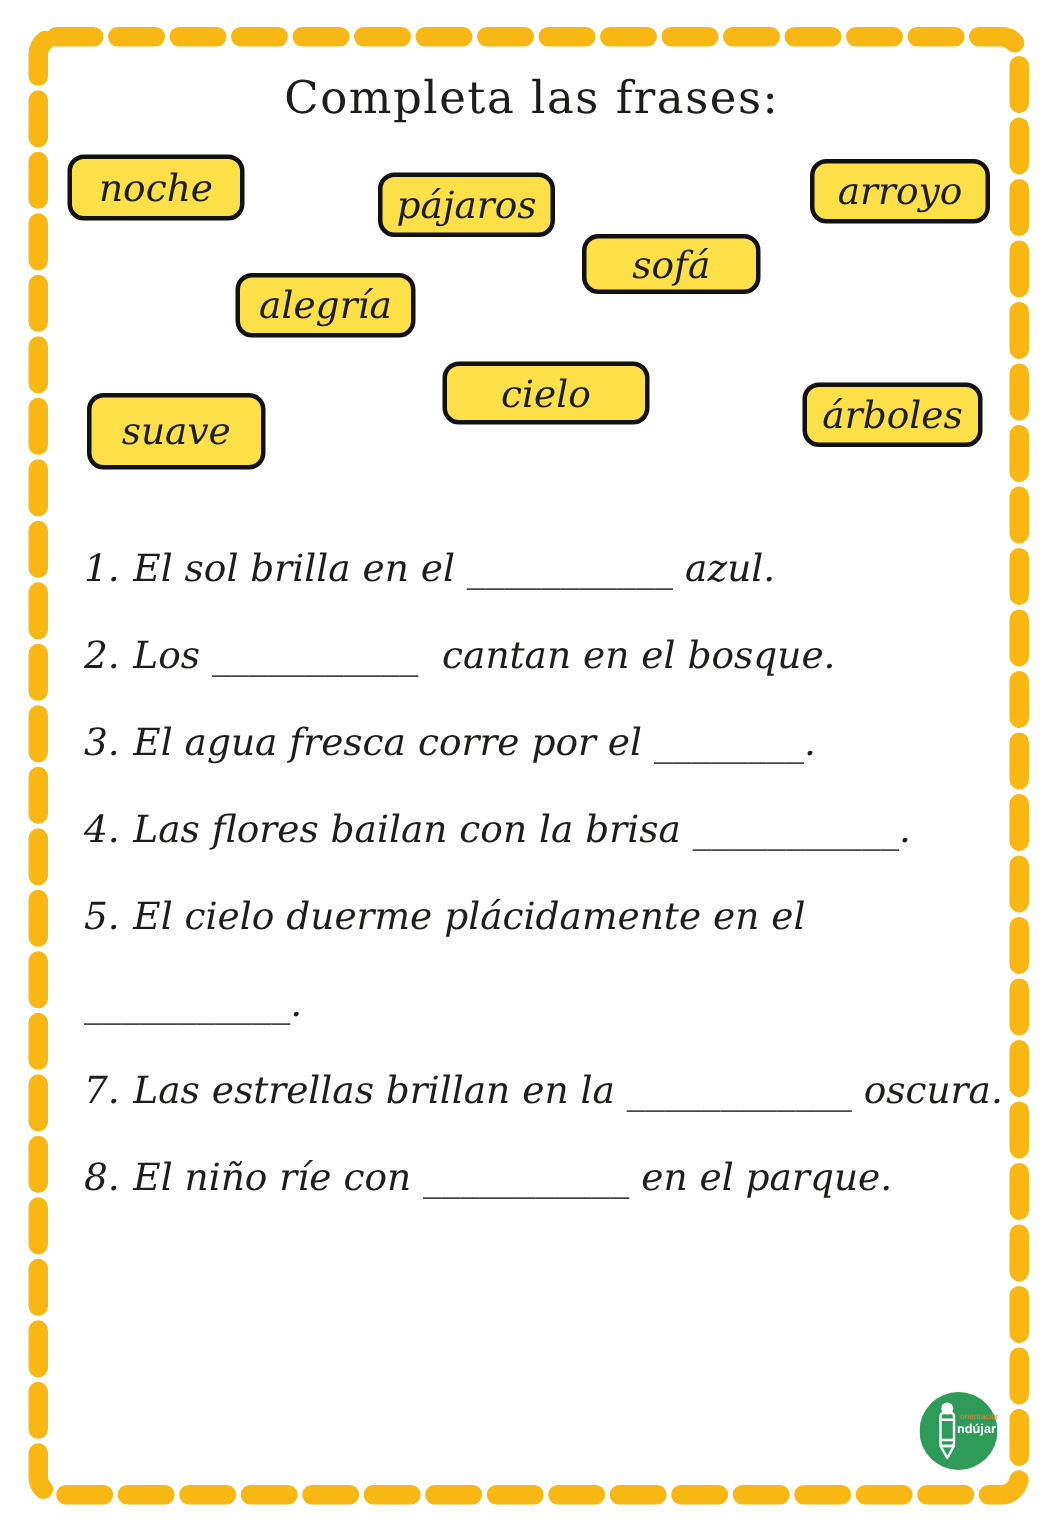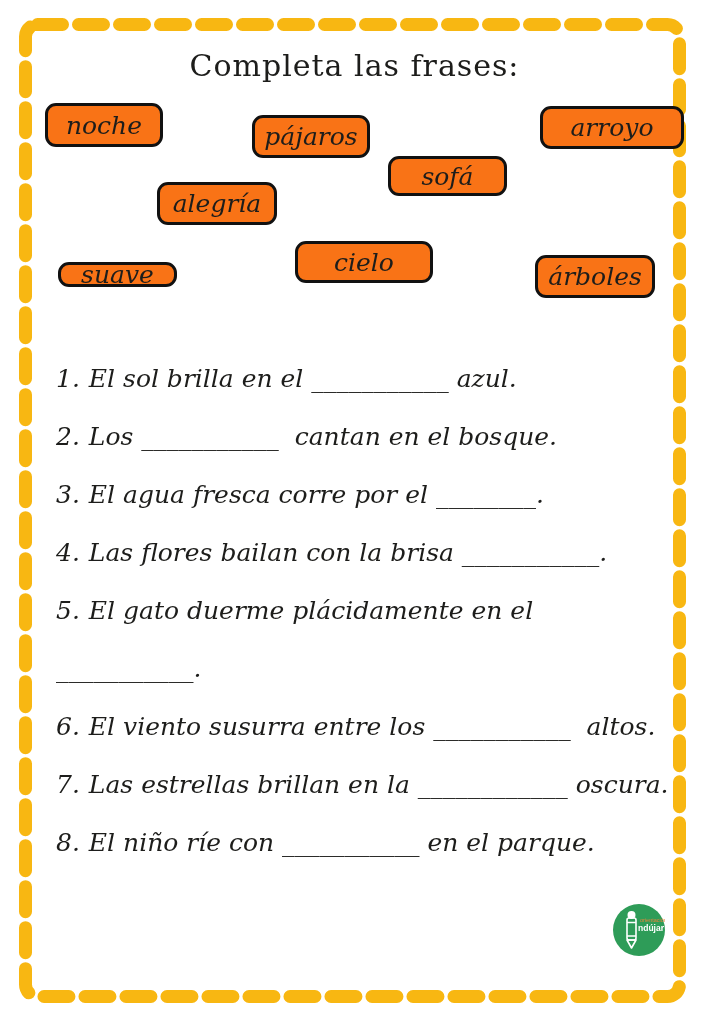--- a/index.html
+++ b/index.html
@@ -24,49 +24,49 @@
     left: 0; top: 48px;
     width: 709px;
     text-align: center;
     font-size: 30px;
     letter-spacing: 1px;
   }
   .word-box {
     position: absolute;
     border: 3px solid #111111;
     border-radius: 11px;
-    background: #f97316;
+    background: #fde047;
     display: flex;
     align-items: center;
     justify-content: center;
     font-size: 25px;
     font-style: italic;
   }
   .wb-noche   { left: 45px;  top: 103px; width: 118px; height: 44px; }
   .wb-pajaros { left: 252px; top: 115px; width: 118px; height: 43px; }
-  .wb-arroyo  { left: 540px; top: 106px; width: 144px; height: 43px; }
+  .wb-arroyo  { left: 540px; top: 106px; width: 120px; height: 43px; }
   .wb-sofa    { left: 388px; top: 156px; width: 119px; height: 40px; align-items: center; }
   .wb-alegria { left: 157px; top: 182px; width: 120px; height: 43px; text-align: center; }
   .wb-cielo   { left: 295px; top: 241px; width: 138px; height: 42px; }
-  .wb-suave   { left: 58px;  top: 262px; width: 119px; height: 25px; }
+  .wb-suave   { left: 58px;  top: 262px; width: 119px; height: 51px; }
   .wb-arboles { left: 535px; top: 255px; width: 120px; height: 43px; }
   .sentences {
     position: absolute;
     left: 56px; top: 350px;
     width: 628px;
     list-style: none;
     font-size: 25px;
     font-style: italic;
     line-height: 58px;
   }
   .sentence-num { margin-right: 9px; }
   .sentence-text { white-space: pre-wrap; }
   .logo {
     position: absolute;
-    left: 613px; top: 904px;
+    left: 613px; top: 928px;
     width: 52px; height: 52px;
   }
   .logo svg { display: block; }
 </style>
 </head>
 <body>
 
 <div class="page">
 
   <svg class="border-svg" viewBox="0 0 709 1024" xmlns="http://www.w3.org/2000/svg">
@@ -107,25 +107,22 @@
     <li>
       <span class="sentence-num">2.</span><span class="sentence-text">Los ___________  cantan en el bosque.</span>
     </li>
     <li>
       <span class="sentence-num">3.</span><span class="sentence-text">El agua fresca corre por el ________.</span>
     </li>
     <li>
       <span class="sentence-num">4.</span><span class="sentence-text">Las flores bailan con la brisa ___________.</span>
     </li>
     <li>
-      <span class="sentence-num">5.</span><span class="sentence-text">El gato duerme plácidamente en el
+      <span class="sentence-num">5.</span><span class="sentence-text">El cielo duerme plácidamente en el
 ___________.</span>
-    </li>
-    <li>
-      <span class="sentence-num">6.</span><span class="sentence-text">El viento susurra entre los ___________  altos.</span>
     </li>
     <li>
       <span class="sentence-num">7.</span><span class="sentence-text">Las estrellas brillan en la ____________ oscura.</span>
     </li>
     <li>
       <span class="sentence-num">8.</span><span class="sentence-text">El niño ríe con ___________ en el parque.</span>
     </li>
   </ol>
 
   <div class="logo">

